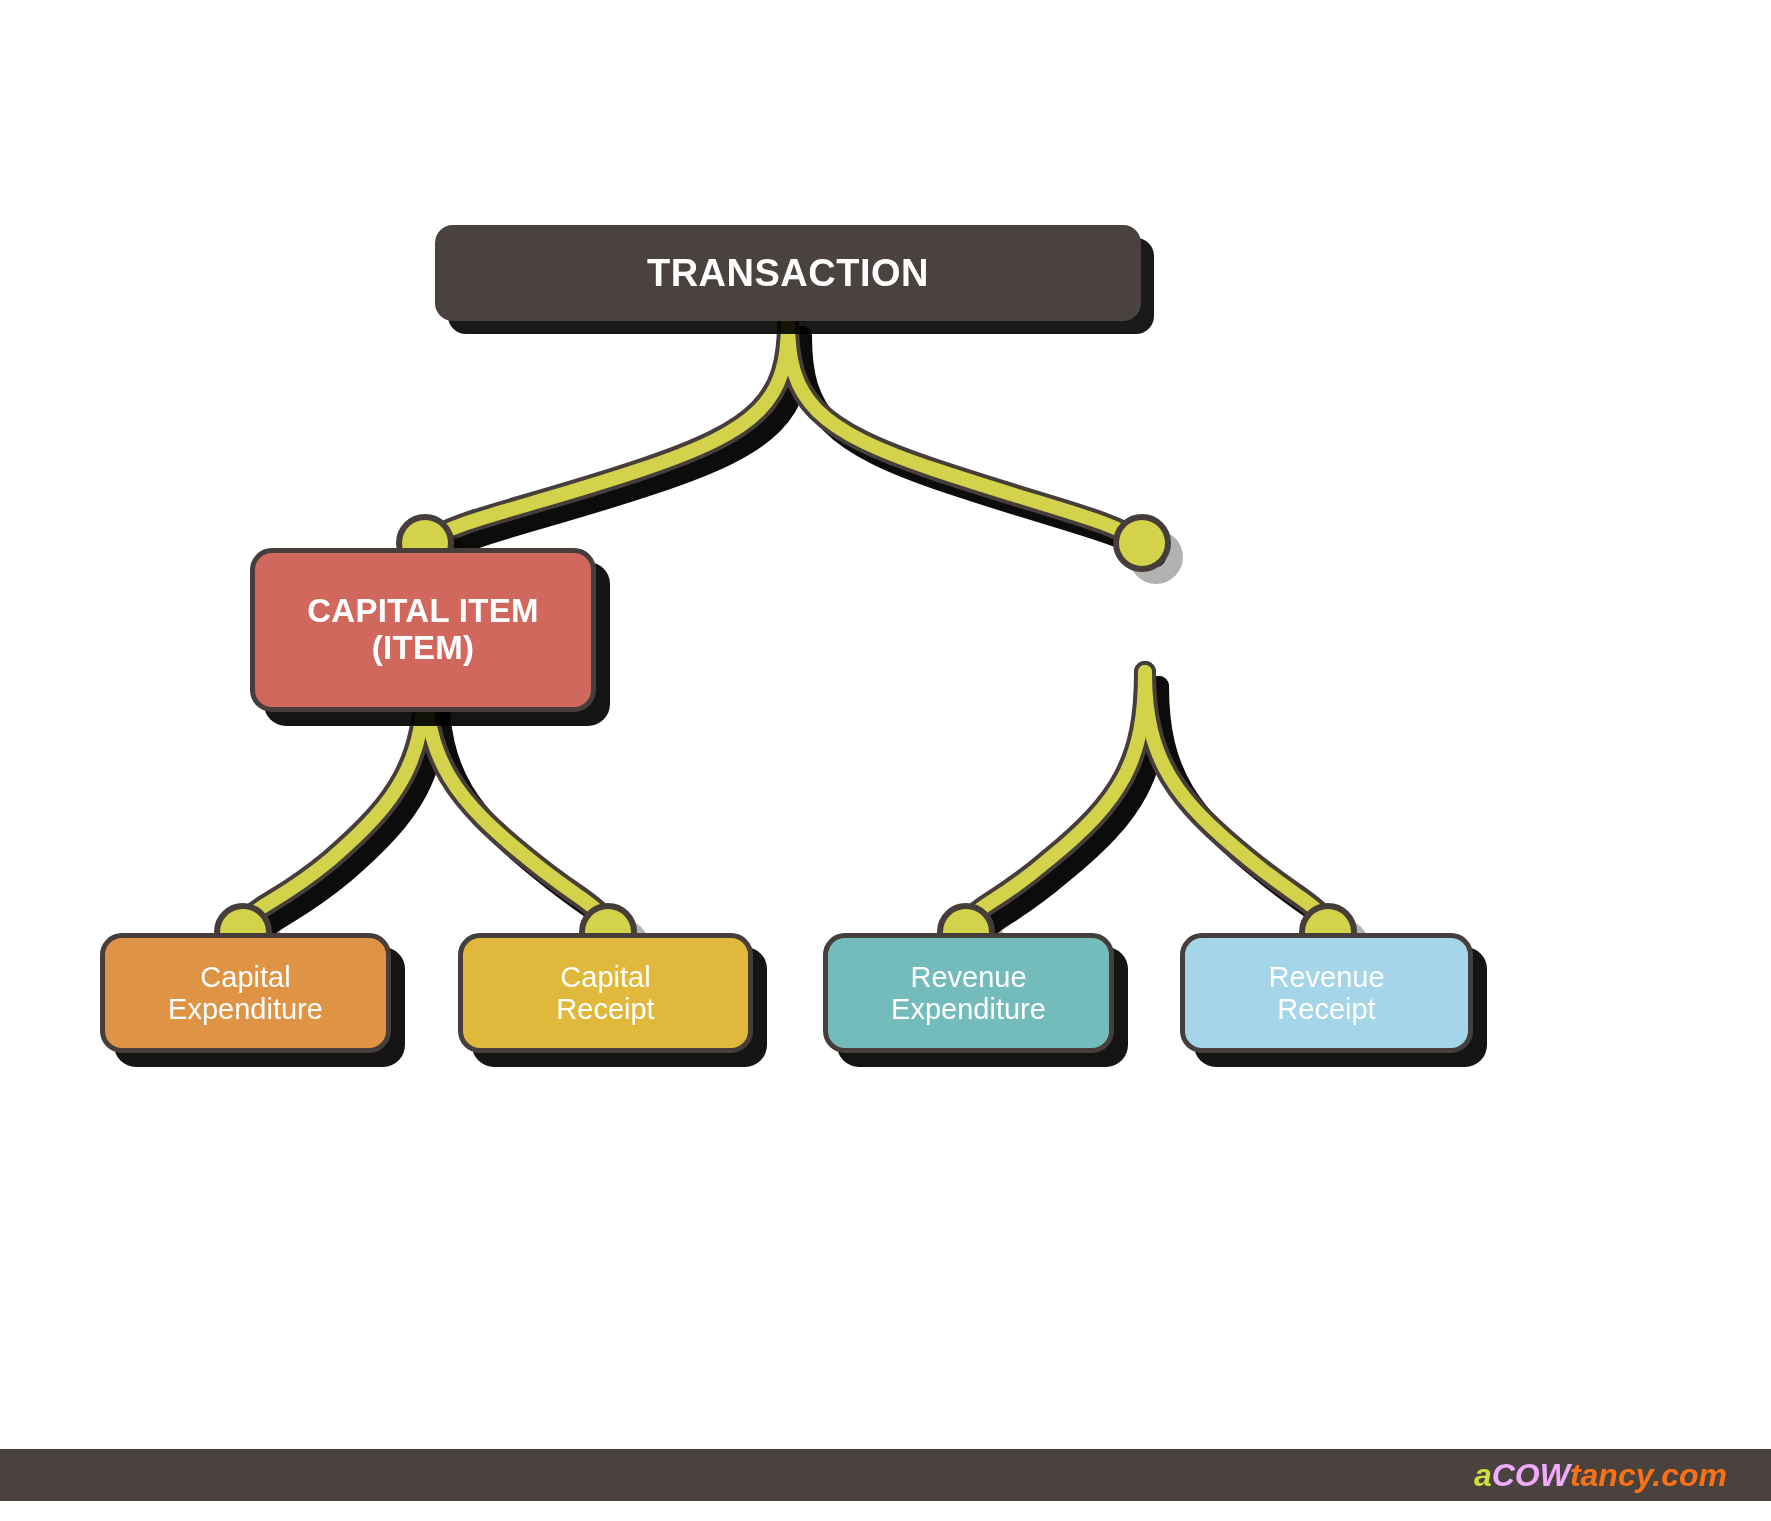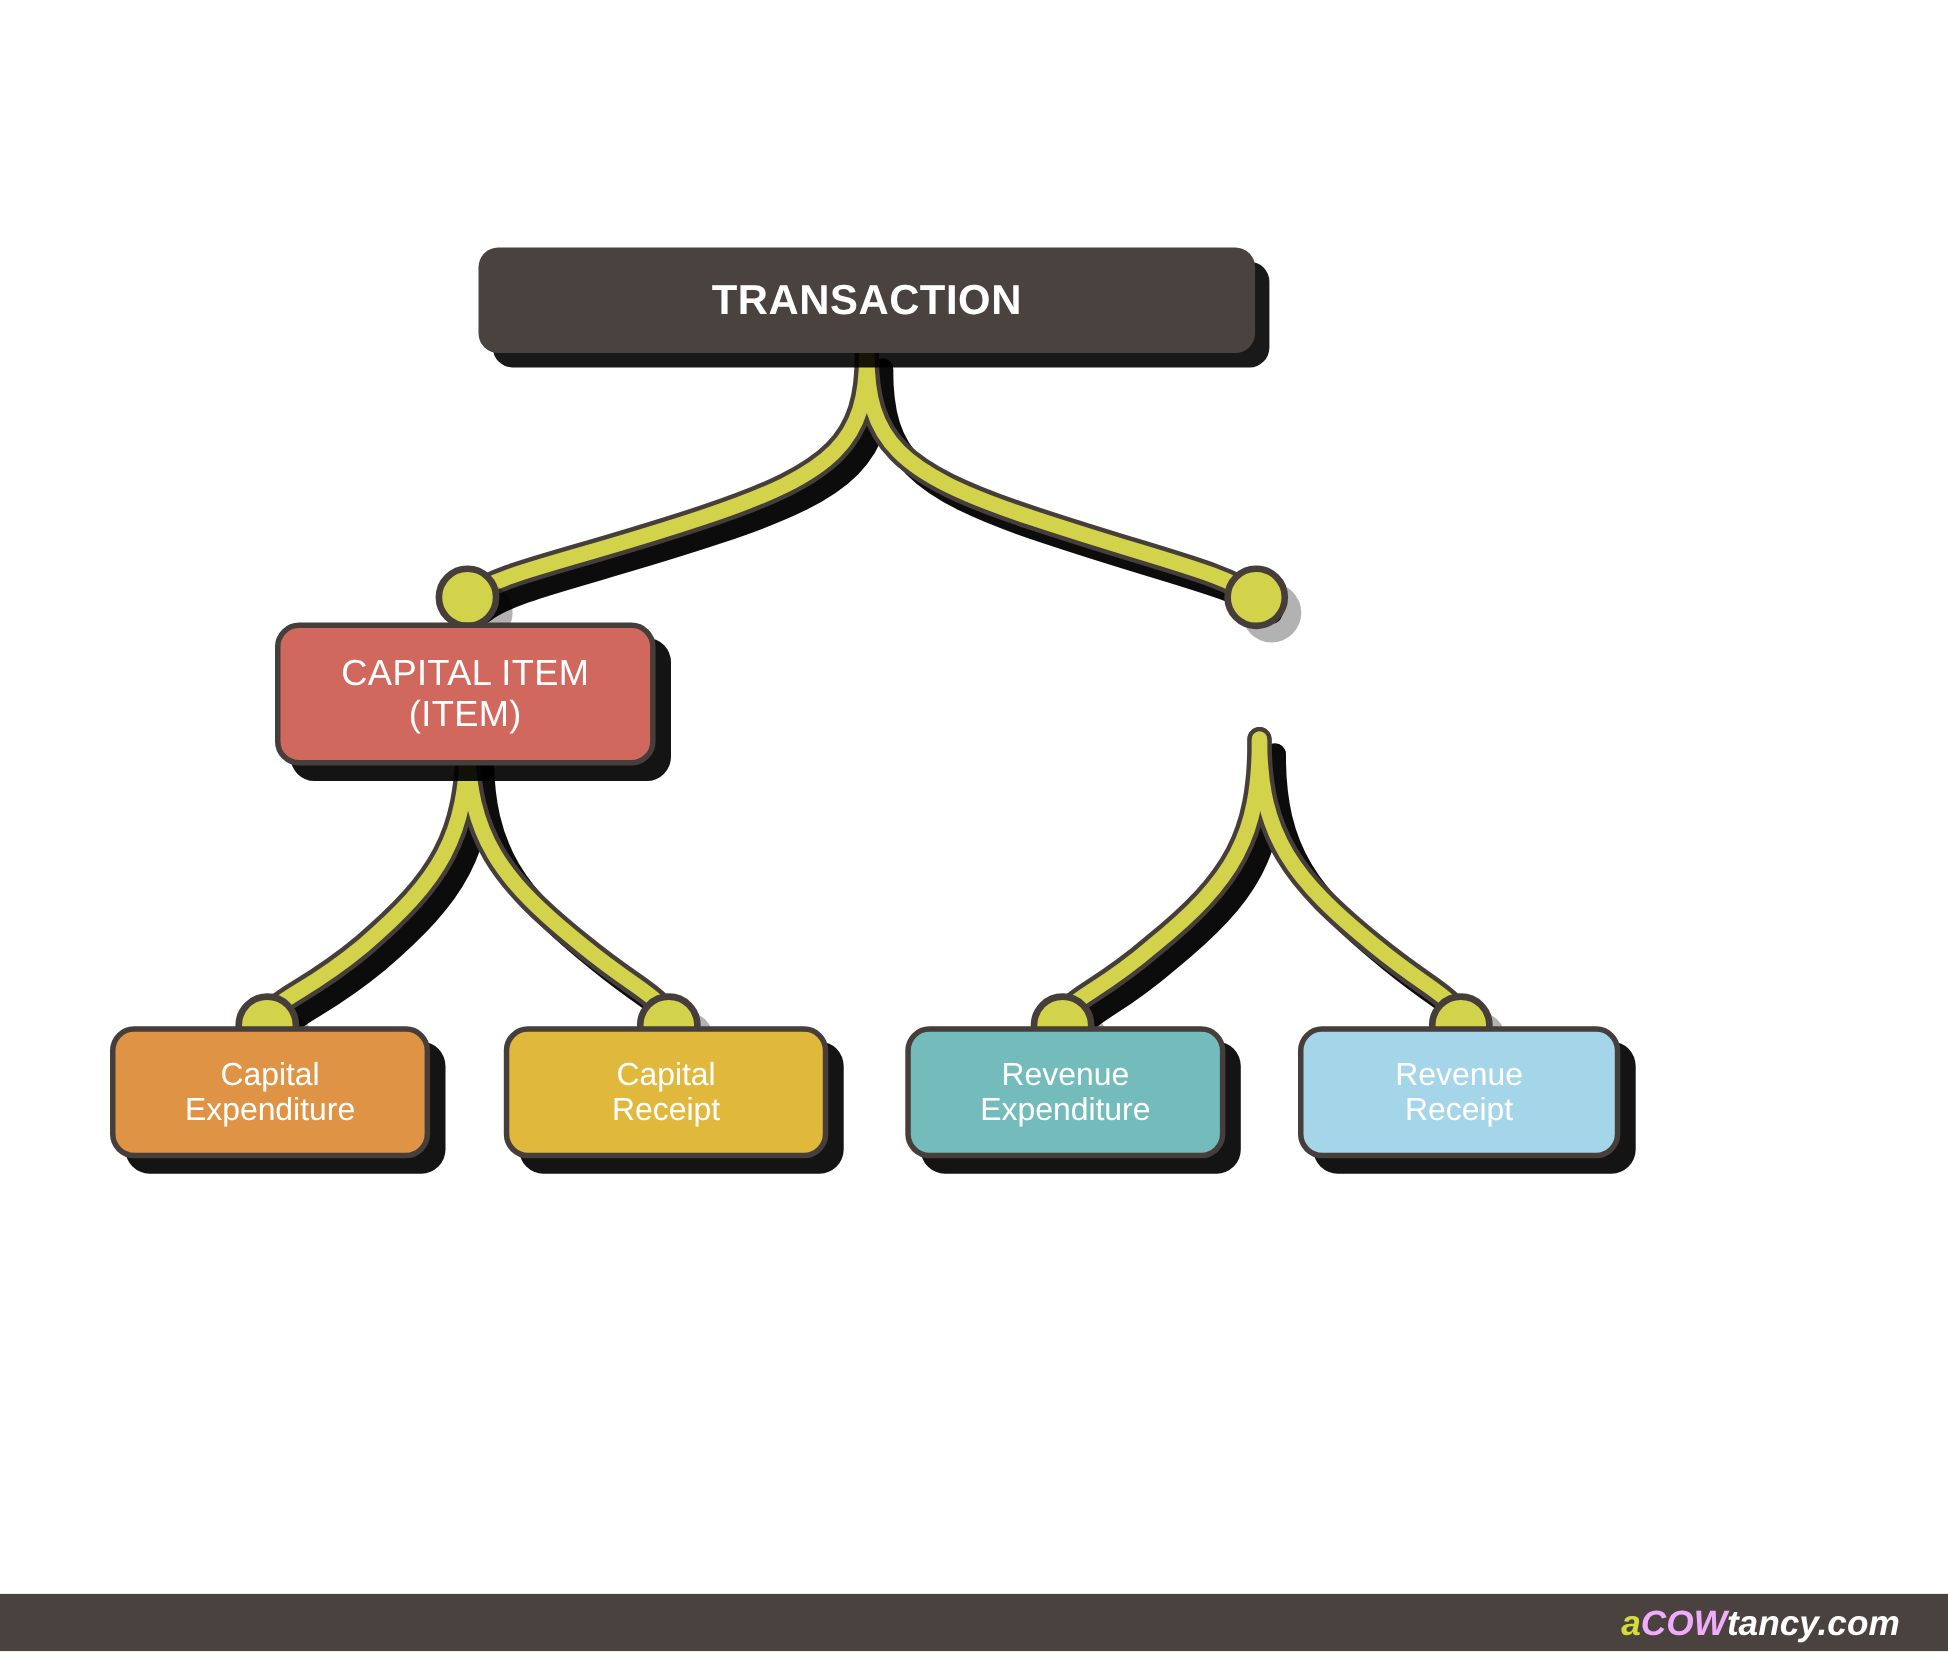--- a/index.html
+++ b/index.html
@@ -53,26 +53,25 @@
     border-radius: 18px;
     font-size: 38px;
     font-weight: bold;
     letter-spacing: 0.5px;
     box-shadow: 13px 13px 0 rgba(0,0,0,0.9);
   }
 
   
   .node-l2 {
     width: 346px;
-    height: 130px;
+    height: 164px;
     top: 548px;
     font-size: 33px;
-    font-weight: normal;
+    font-weight: bold;
     letter-spacing: 0.3px;
-    margin-top: 18px;
   }
   #node-capital-item { left: 250px; background: #d1685e; }
   #node-revenue-item { left: 978px; background: #1f9fad; }
 
   
   .node-l3 {
     top: 933px;
     height: 120px;
     font-size: 29px;
     font-weight: normal;
@@ -98,21 +97,21 @@
   }
   #brand-logo {
     font-size: 32px;
     font-weight: bold;
     font-style: italic;
     margin-right: 44px;
     white-space: nowrap;
   }
   .brand-a    { color: #d4dc3c; }
   .brand-cow  { color: #f0abfc; }
-  .brand-rest { color: #ffffff; font-style: italic; }
+  .brand-rest { color: #f97316; font-style: italic; }
 </style>
 </head>
 <body>
 
 <div id="stage">
 
   <svg id="connectors" viewBox="0 0 1771 1521" width="1771" height="1521" xmlns="http://www.w3.org/2000/svg">
 
     <defs>
 

